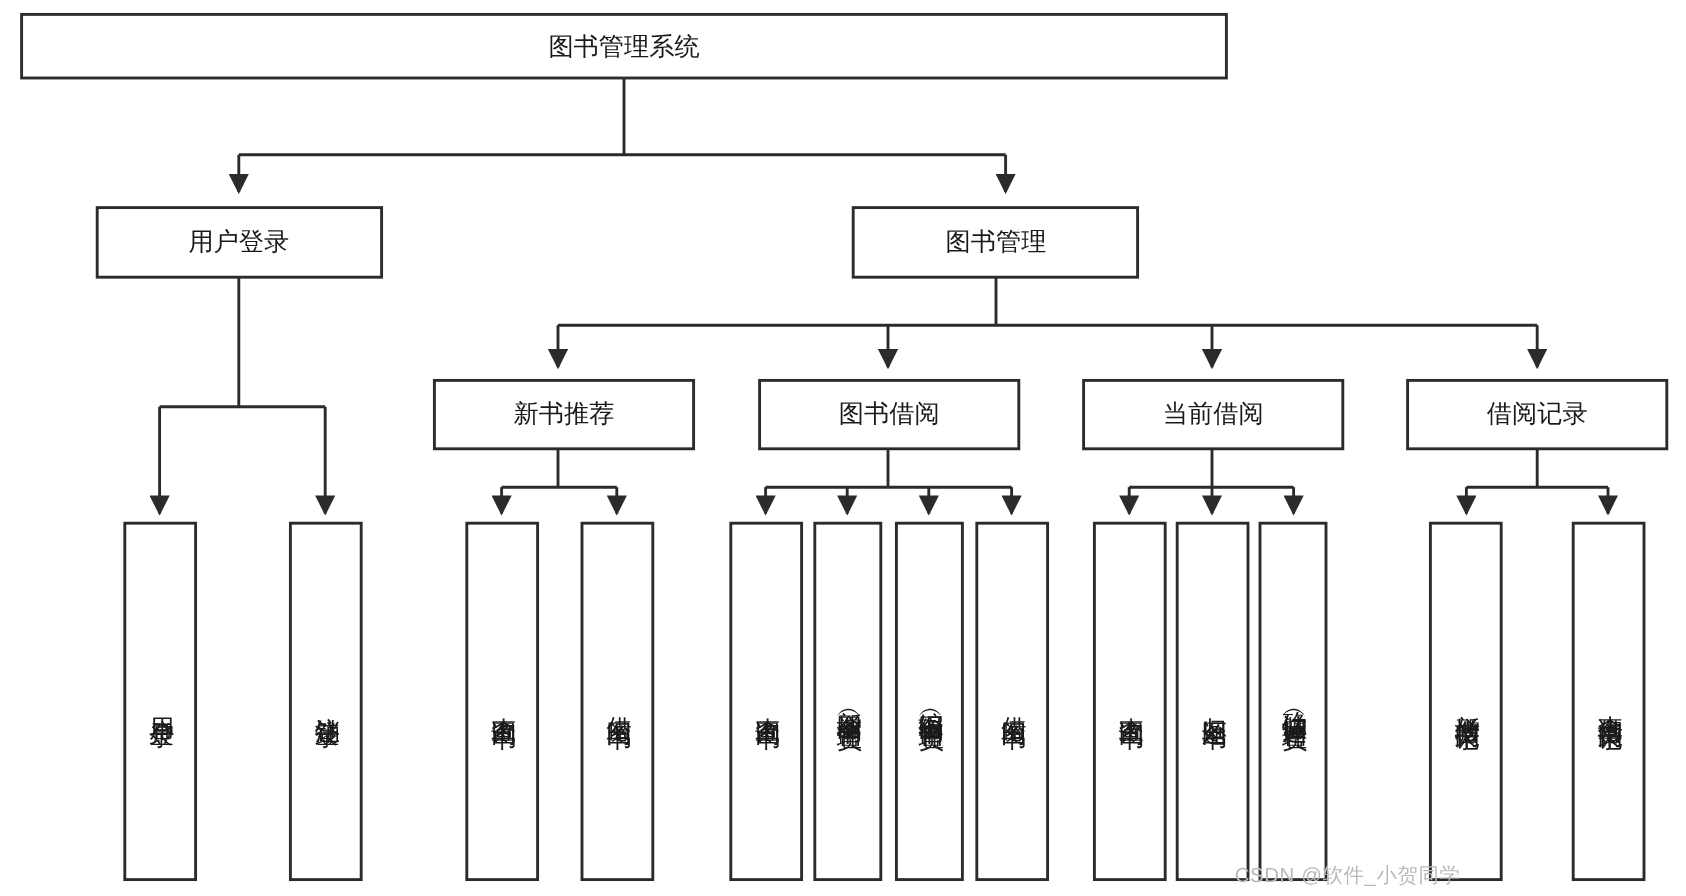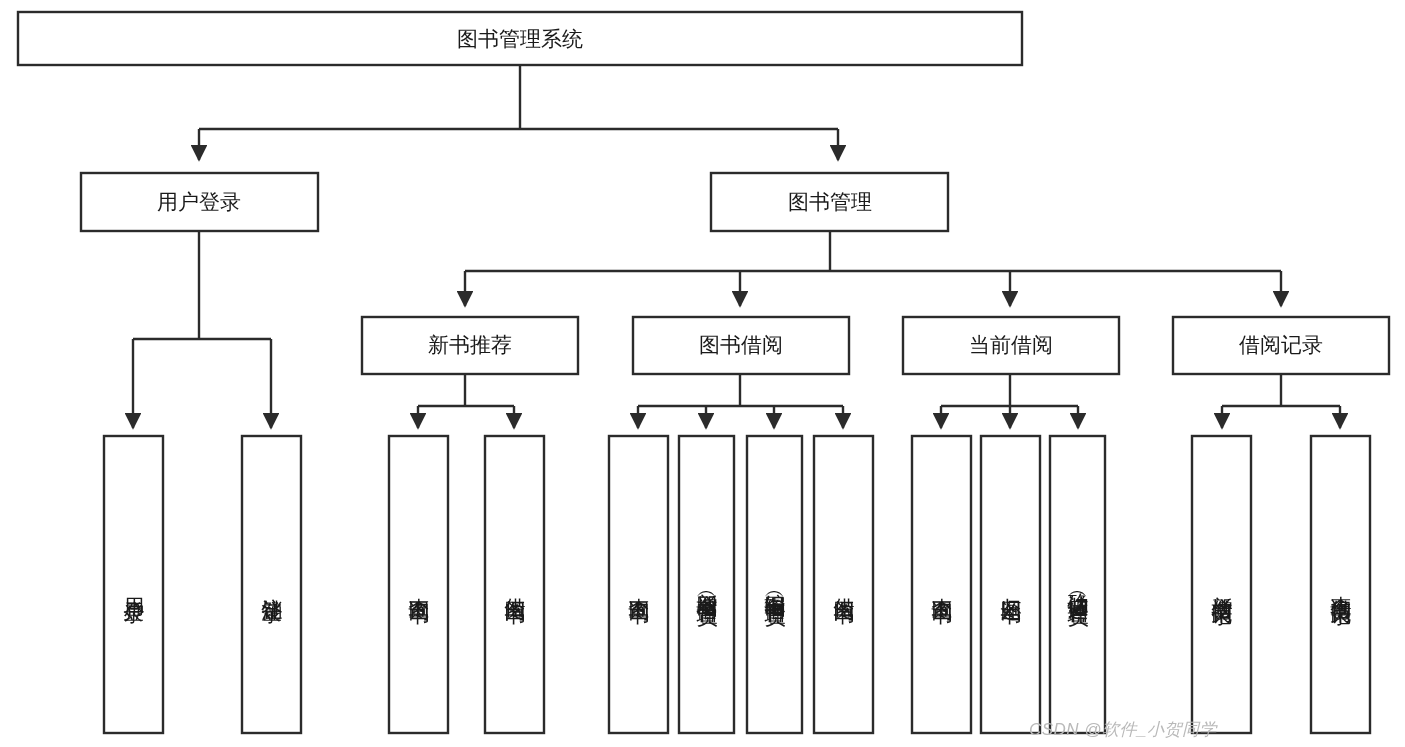--- a/index.html
+++ b/index.html
@@ -66,21 +66,20 @@
   }
   .watermark {
     position: absolute;
     right: 8px;
     bottom: 6px;
     font-family: "Liberation Sans", "DejaVu Sans", sans-serif;
     font-size: 17px;
     color: #b9b9b9;
     letter-spacing: 0.5px;
     user-select: none;
-    font-style: italic;
   }
 </style>
 </head>
 <body>
 
 <div id="diagram-root">
 
   <svg id="tree-svg" viewBox="0 0 1405 747">
     <defs>
       <marker id="arrow" viewBox="0 0 10 10" refX="9" refY="5" markerWidth="7" markerHeight="7" orient="auto-start-reverse">

